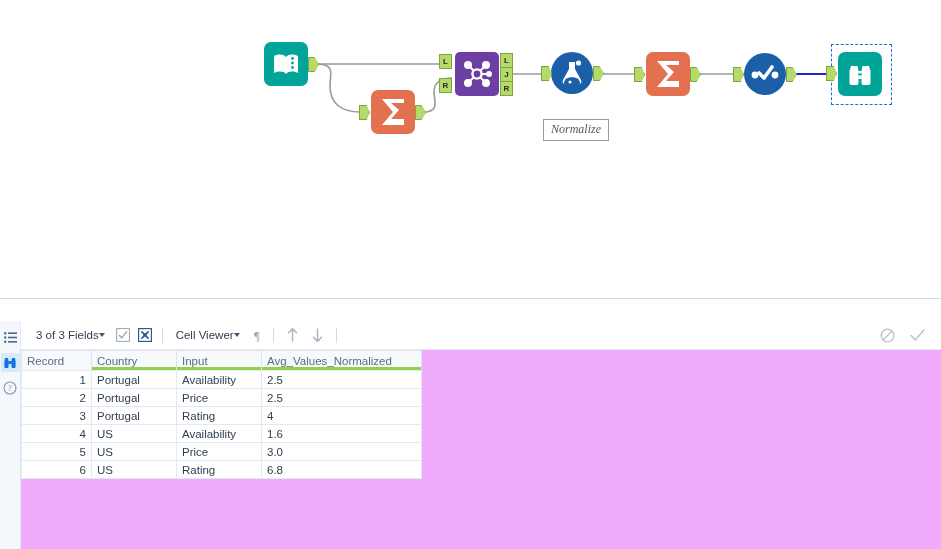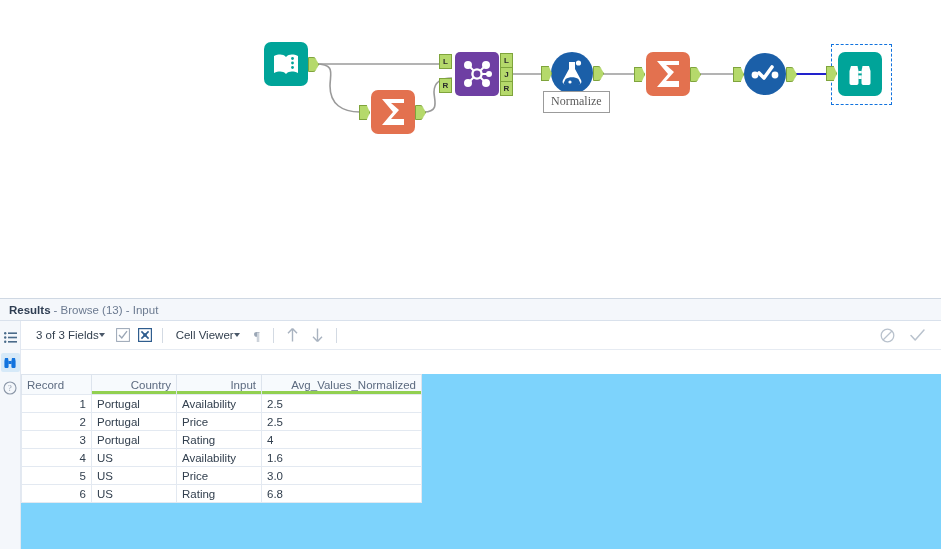--- a/index.html
+++ b/index.html
@@ -90,29 +90,29 @@
   #toolbar {
     height:29px; background:#ffffff; border-bottom:1px solid #e6ebf2;
     display:flex; align-items:center; padding:0 8px; gap:0px;
     font-size:11.5px; color:#33404f;
   }
   .tb-item { display:flex; align-items:center; padding:0 7px; height:22px; white-space:nowrap;}
   .tb-sep { width:1px; height:15px; background:#d3dae3; margin:0 6px; }
   .caret { width:0;height:0;border-left:3.5px solid transparent;border-right:3.5px solid transparent;border-top:4px solid #4a5869; }
   .tb-spacer { flex:1; }
 
-  #gridwrap { flex:1; position:relative; overflow:hidden; background:#7dd3fc;margin-top:24px; }
+  #gridwrap { flex:1; position:relative; overflow:hidden; background:#f0abfc; }
 
   table#grid { border-collapse:collapse; font-size:11.5px; color:#33404f; table-layout:fixed; }
   table#grid th {
     background:#f7fafd; color:#5d6b80; font-weight:normal; text-align:left;
     height:20px; padding:1px 5px; border:1px solid #dde4ed;
     border-bottom:none; white-space:nowrap;
   }
-  table#grid th.green-underline { box-shadow: inset 0 -3px 0 0 #92D050; text-align: right; }
+  table#grid th.green-underline { box-shadow: inset 0 -3px 0 0 #92D050; }
   table#grid td {
     height:18px; padding:1px 5px; border:1px solid #e3e9f1;
     background:#ffffff; white-space:nowrap; overflow:hidden;
   }
   table#grid td.rec { text-align:right; background:#ffffff; color:#33404f; }
   #grid col.c-rec { width:70px; }
   #grid col.c-country { width:85px; }
   #grid col.c-name { width:85px; }
   #grid col.c-val { width:160px; }
 </style>
@@ -192,21 +192,21 @@
       <div class="anchor in" style="left:-10px; top:14px;"></div>
       <div class="circle-blue">
         <svg width="26" height="28" viewBox="0 0 26 28">
           <path d="M10 3 L10 10 L4 21 C2.8 23.6 4.5 26 7.2 26 L18.8 26 C21.5 26 23.2 23.6 22 21 L16 10 L16 3 Z" fill="#ffffff"></path>
           <circle cx="19.5" cy="4" r="2.6" fill="#ffffff"></circle>
           <path d="M6.6 20 C10 17.5 16 17.5 19.4 20 L21.4 24 C21.9 25.2 21 26 19.6 26 L6.4 26 C5 26 4.1 25.2 4.6 24 Z" fill="#1B5FA8"></path>
           <circle cx="11" cy="23" r="1.6" fill="#ffffff"></circle>
         </svg>
       </div>
       <div class="anchor out" style="left:42px; top:14px;"></div>
-      <div class="tool-label" style="left:-8px; top:39px;">Normalize</div>
+      <div class="tool-label" style="left:-8px; top:67px;font-style:italic;">Normalize</div>
     </div>
 
     <div class="node" style="left:646px; top:52px;">
       <div class="anchor in" style="left:-12px; top:15px;"></div>
       <div class="tile tile-salmon">
         <svg width="30" height="32" viewBox="0 0 30 32">
           <path d="M26 3 L4 3 L15 16 L4 29 L26 29 L26 23 L13 23 L21 14 L13 7 L26 7 Z" fill="#ffffff"></path>
         </svg>
       </div>
       <div class="anchor out" style="left:44px; top:15px;"></div>
@@ -233,24 +233,20 @@
           <path d="M16.5 5 L23 5 L24.5 10 L24.5 22 C24.5 23.4 23.6 24 22 24 L18 24 C16.4 24 15.5 23.4 15.5 22 L15.5 10 Z" fill="#ffffff"></path>
           <rect x="12.3" y="10" width="3.4" height="8" fill="#ffffff"></rect>
           <rect x="12.3" y="12.4" width="3.4" height="2" fill="#00A499"></rect>
         </svg>
       </div>
     </div>
   </div>
 
   <div id="results">
 
-    <div id="results-title">
-      <span class="rt-main">Results</span>
-      <span class="rt-sub">- Browse (13) - Input</span>
-    </div>
 
     <div id="results-body">
 
       <div id="rail">
         <div class="rail-btn">
           <svg width="13" height="11" viewBox="0 0 13 11">
             <g fill="#4a6b8a">
               <circle cx="1.2" cy="1.2" r="1.2"></circle>
                 <rect x="4" y="0.4" width="9" height="1.6"></rect>
               <circle cx="1.2" cy="5.5" r="1.2"></circle>

